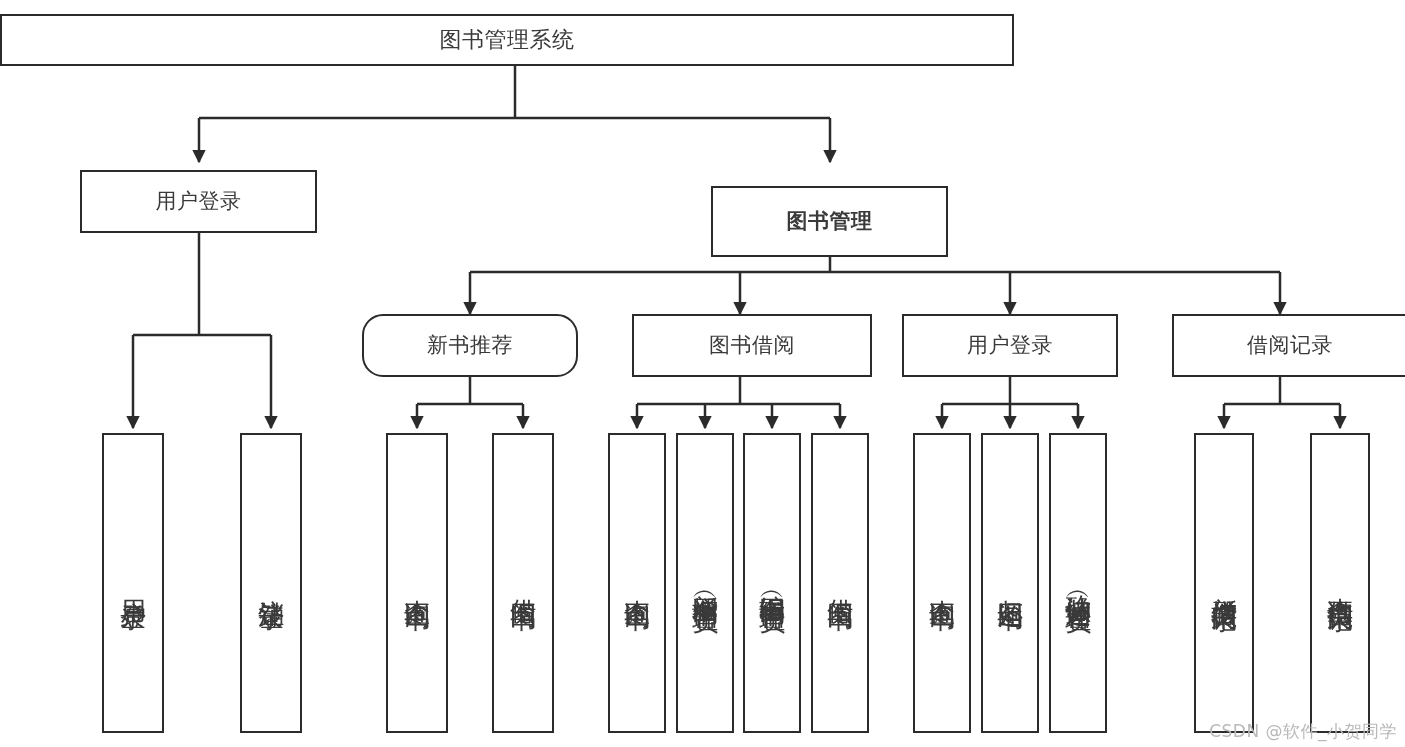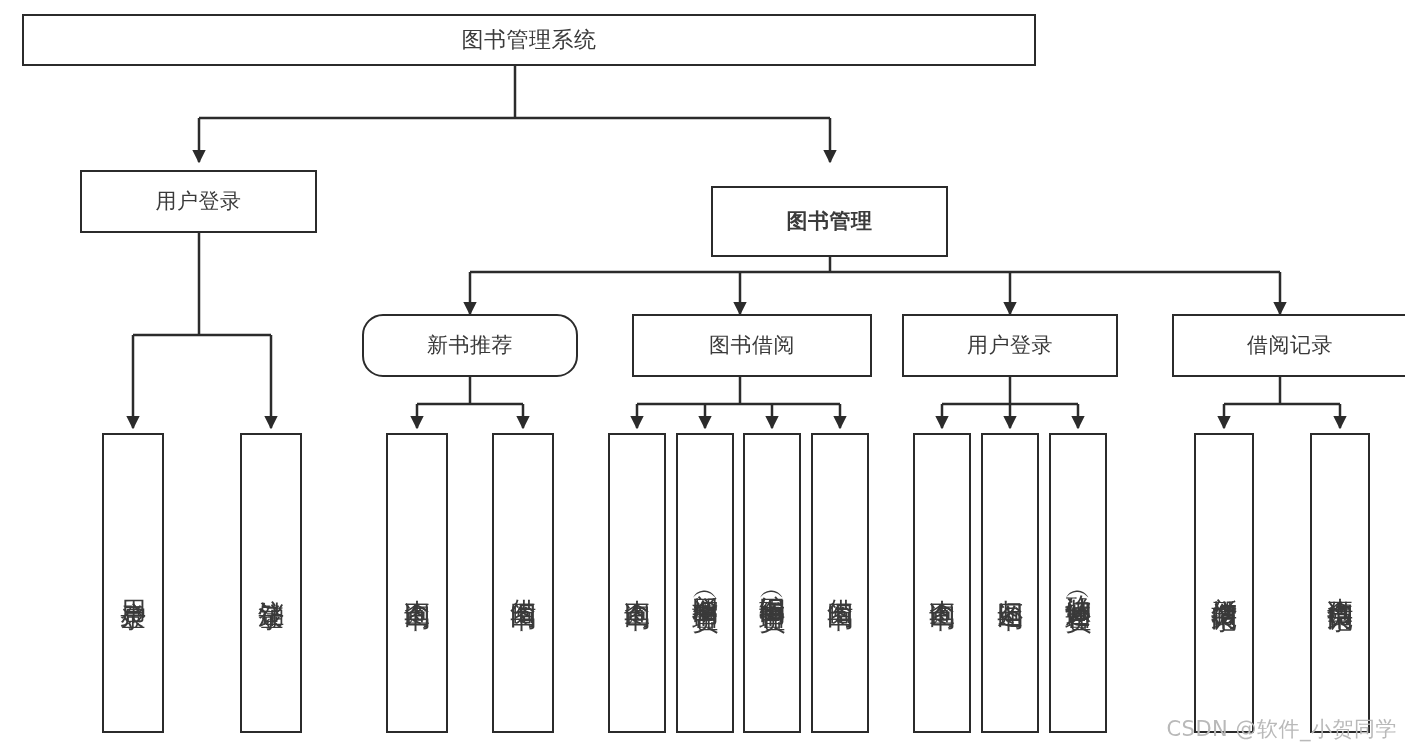--- a/index.html
+++ b/index.html
@@ -62,21 +62,21 @@
     font-size: 26px;
     line-height: 1.06;
     letter-spacing: 2px;
     white-space: nowrap;
     max-height: 100%;
   }
   #watermark {
     position: absolute;
     right: 8px;
     bottom: 4px;
-    font-size: 21px;
+    font-size: 17px;
     color: #b9b9b9;
     letter-spacing: 0.5px;
     white-space: nowrap;
     font-family: "DejaVu Sans", "Liberation Sans", sans-serif;
   }
 </style>
 </head>
 <body>
 
 <div id="canvas">
@@ -125,21 +125,21 @@
       <path d="M 1010 404 L 1010 428" marker-end="url(#arrow)"></path>
       <path d="M 1078 404 L 1078 428" marker-end="url(#arrow)"></path>
 
       <path d="M 1280 377 L 1280 404"></path>
       <path d="M 1224 404 L 1340 404"></path>
       <path d="M 1224 404 L 1224 428" marker-end="url(#arrow)"></path>
       <path d="M 1340 404 L 1340 428" marker-end="url(#arrow)"></path>
     </g>
   </svg>
 
-  <div class="node horiz root" style="left:22px; top:14px; width:1014px; height:52px;">
+  <div class="node horiz root" style="left:0; top:14px; width:1014px; height:52px;">
     <span class="label">图书管理系统</span>
   </div>
 
   <div class="node horiz" style="left:80px; top:170px; width:237px; height:63px;">
     <span class="label">用户登录</span>
   </div>
 
   <div class="node horiz" style="left:711px; top:186px; width:237px; height:71px;font-weight:bold;">
     <span class="label">图书管理</span>
   </div>

